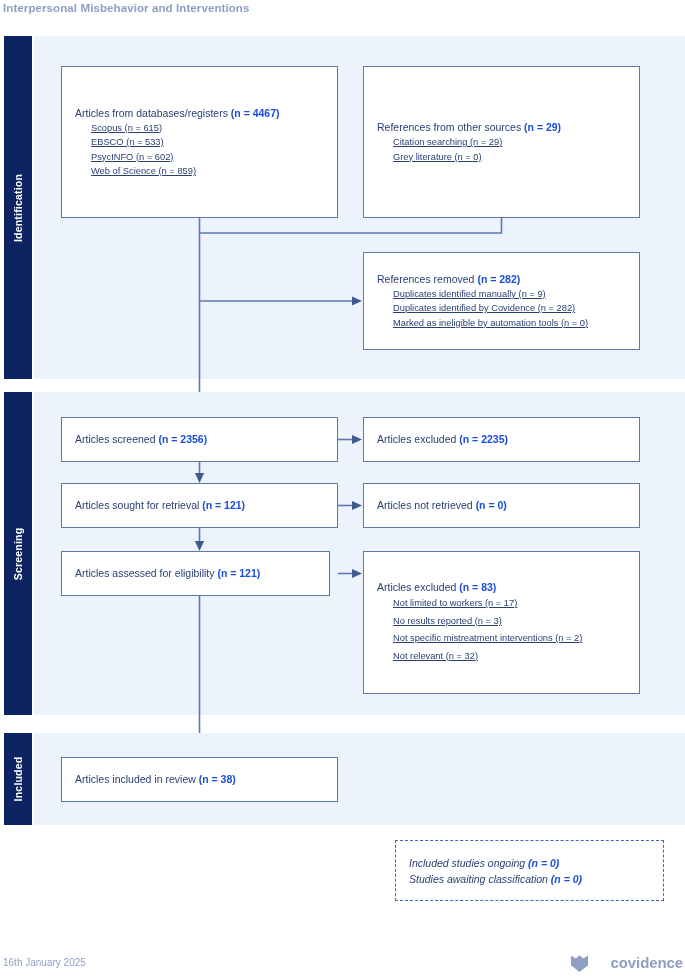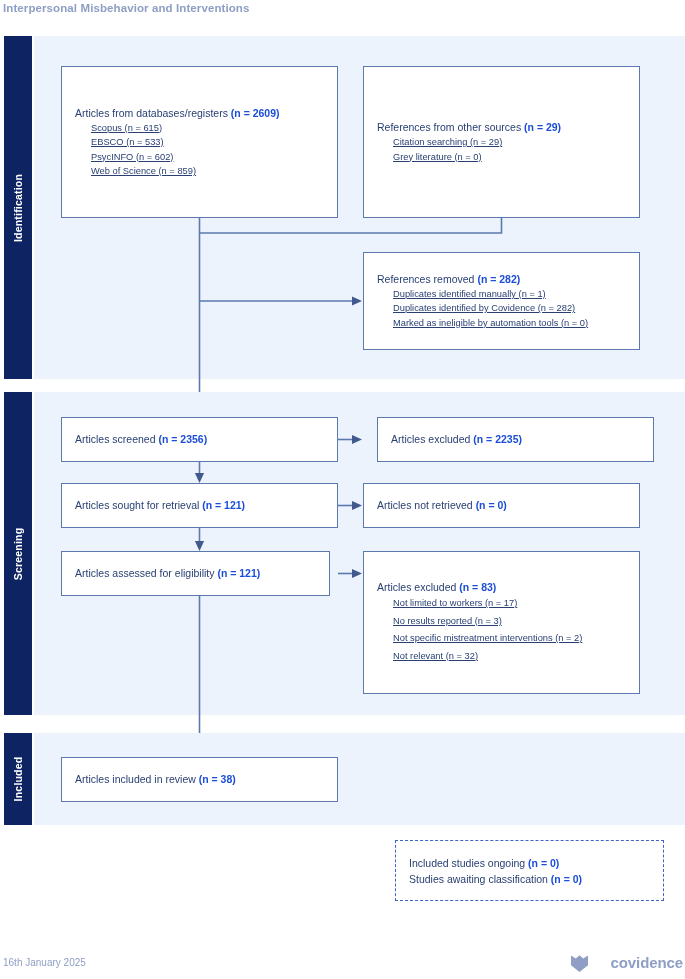--- a/index.html
+++ b/index.html
@@ -63,20 +63,21 @@
     background: #ffffff;
     border: 1.4px solid #5b79ad;
     box-sizing: border-box;
     display: flex;
     flex-direction: column;
     justify-content: center;
   }
   .node.dashed {
     background: transparent;
     border: 1.4px dashed #3f63c9;
+    font-style: italic;
   }
   .node-inner {
     padding: 0 13px;
   }
   .node-head {
     font-size: 10.5px;
     color: #2a4073;
     line-height: 15px;
     white-space: nowrap;
   }
@@ -142,21 +143,21 @@
   <div class="page-title">Interpersonal Misbehavior and Interventions</div>
 
   <div class="stage-panel" style="left:34px; top:36px; width:651px; height:343px;"></div>
   <div class="stage-tab" style="left:4px; top:36px; height:343px;">
     <span class="stage-tab-label">Identification</span>
   </div>
 
   <div class="node" style="left:61px; top:66px; width:277px; height:152px;">
     <div class="node-inner">
       <div class="node-head">
-        <span>Articles from databases/registers </span><span class="accent">(n = 2609)</span>
+        <span>Articles from databases/registers </span><span class="accent">(n = 4467)</span>
       </div>
       <div class="node-sub">Scopus (n = 615)</div>
       <div class="node-sub">EBSCO (n = 533)</div>
       <div class="node-sub">PsycINFO (n = 602)</div>
       <div class="node-sub">Web of Science (n = 859)</div>
     </div>
   </div>
 
   <div class="node" style="left:363px; top:66px; width:277px; height:152px;">
     <div class="node-inner">
@@ -166,21 +167,21 @@
       <div class="node-sub">Citation searching (n = 29)</div>
       <div class="node-sub">Grey literature (n = 0)</div>
     </div>
   </div>
 
   <div class="node" style="left:363px; top:252px; width:277px; height:98px;">
     <div class="node-inner">
       <div class="node-head">
         <span>References removed </span><span class="accent">(n = 282)</span>
       </div>
-      <div class="node-sub">Duplicates identified manually (n = 1)</div>
+      <div class="node-sub">Duplicates identified manually (n = 9)</div>
       <div class="node-sub">Duplicates identified by Covidence (n = 282)</div>
       <div class="node-sub">Marked as ineligible by automation tools (n = 0)</div>
     </div>
   </div>
 
   <div class="connector" style="left:0px; top:0px; width:685px; height:979px;">
     <svg width="685" height="979" viewBox="0 0 685 979" xmlns="http://www.w3.org/2000/svg">
       <g stroke="#5b79ad" stroke-width="1.6" fill="none">
 
         <path d="M199.5 218 L199.5 421"></path>
@@ -202,21 +203,21 @@
   </div>
 
   <div class="node" style="left:61px; top:417px; width:277px; height:45px;">
     <div class="node-inner">
       <div class="node-head">
         <span>Articles screened </span><span class="accent">(n = 2356)</span>
       </div>
     </div>
   </div>
 
-  <div class="node" style="left:377px; top:417px; width:277px; height:45px;">
+  <div class="node" style="left:363px; top:417px; width:277px; height:45px;">
     <div class="node-inner">
       <div class="node-head">
         <span>Articles excluded </span><span class="accent">(n = 2235)</span>
       </div>
     </div>
   </div>
 
   <div class="node" style="left:61px; top:483px; width:277px; height:45px;">
     <div class="node-inner">
       <div class="node-head">

